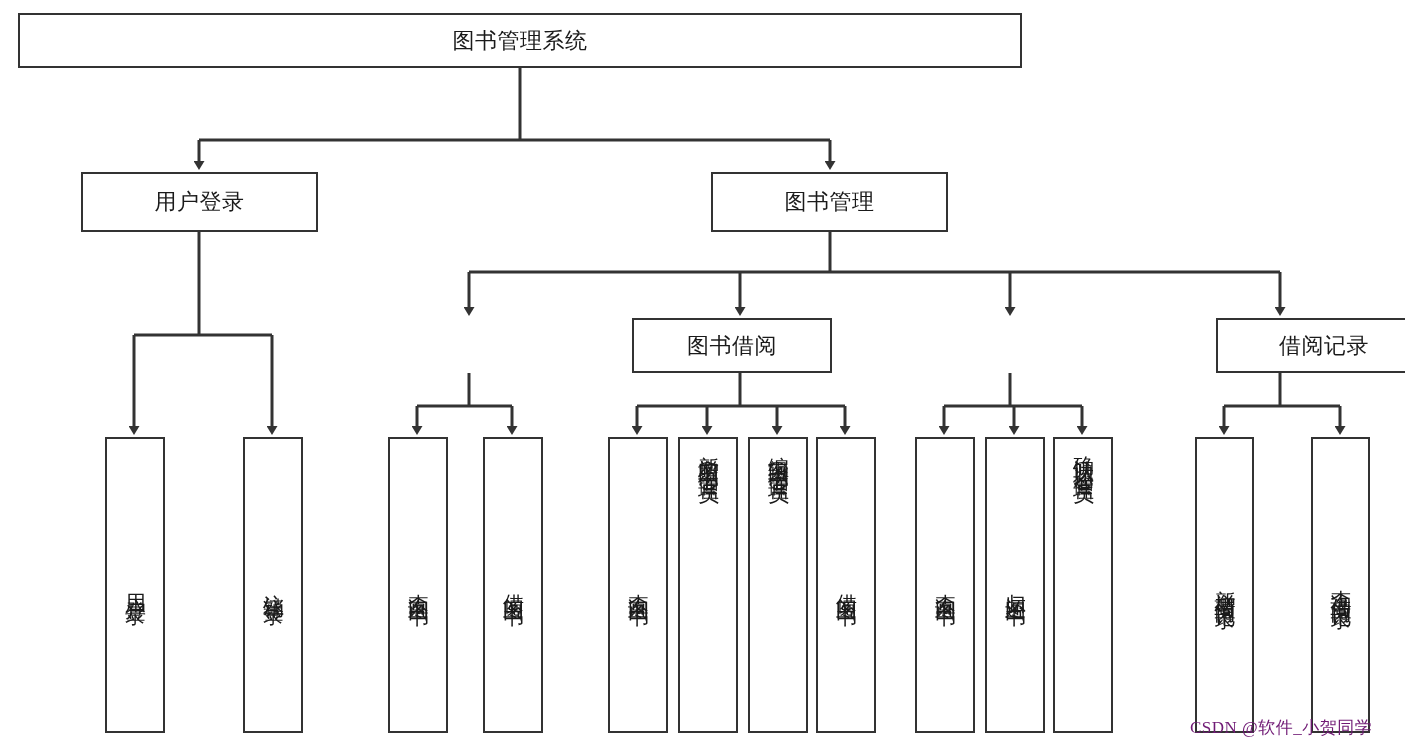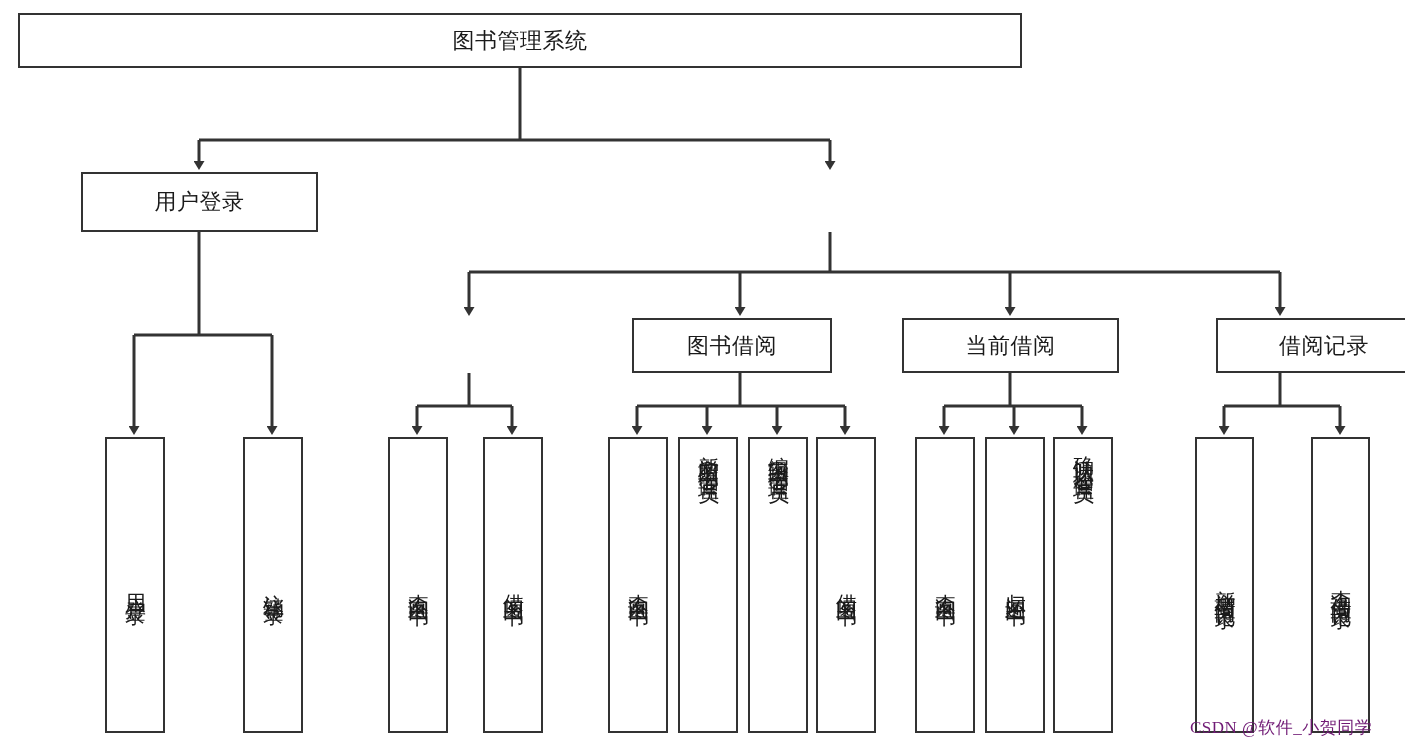--- a/index.html
+++ b/index.html
@@ -126,26 +126,26 @@
     </g>
   </svg>
 
   <div class="node" style="left:18px; top:13px; width:1004px; height:55px;">
     <span class="node-label">图书管理系统</span>
   </div>
 
   <div class="node" style="left:81px; top:172px; width:237px; height:60px;">
     <span class="node-label">用户登录</span>
   </div>
+  <div class="node" style="left:711px; top:172px; width:237px; height:60px;">
+    <span class="node-label">图书管理</span>
+  </div>
 
   <div class="node" style="left:632px; top:318px; width:200px; height:55px;">
     <span class="node-label">图书借阅</span>
-  </div>
-  <div class="node" style="left:902px; top:318px; width:217px; height:55px;">
-    <span class="node-label">当前借阅</span>
   </div>
   <div class="node" style="left:1216px; top:318px; width:216px; height:55px;justify-content:center;">
     <span class="node-label">借阅记录</span>
   </div>
 
   <div class="node vertical centered" style="left:105px; top:437px; width:60px; height:296px;">
     <span class="node-label">用户登录</span>
   </div>
   <div class="node vertical centered" style="left:243px; top:437px; width:60px; height:296px;">
     <span class="node-label">注销登录</span>

